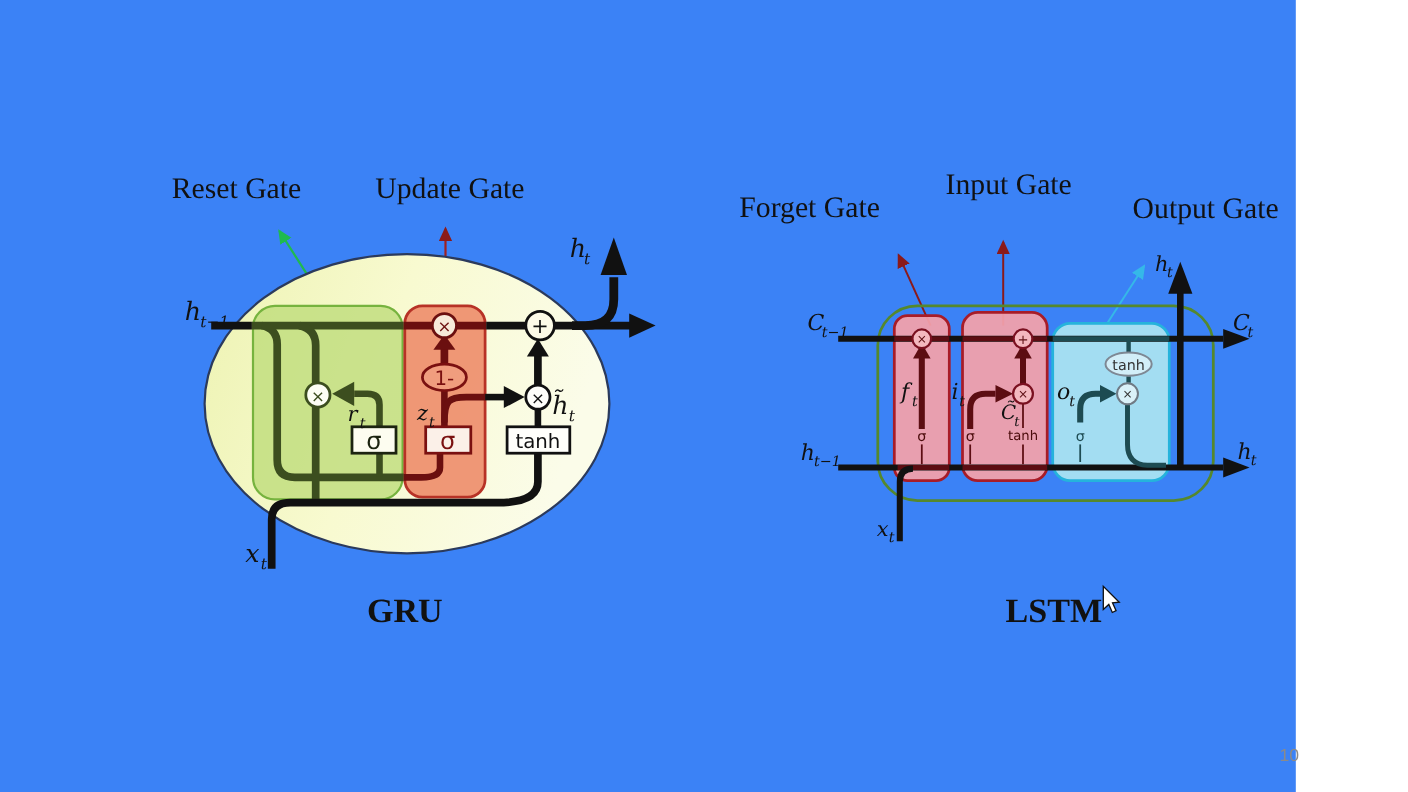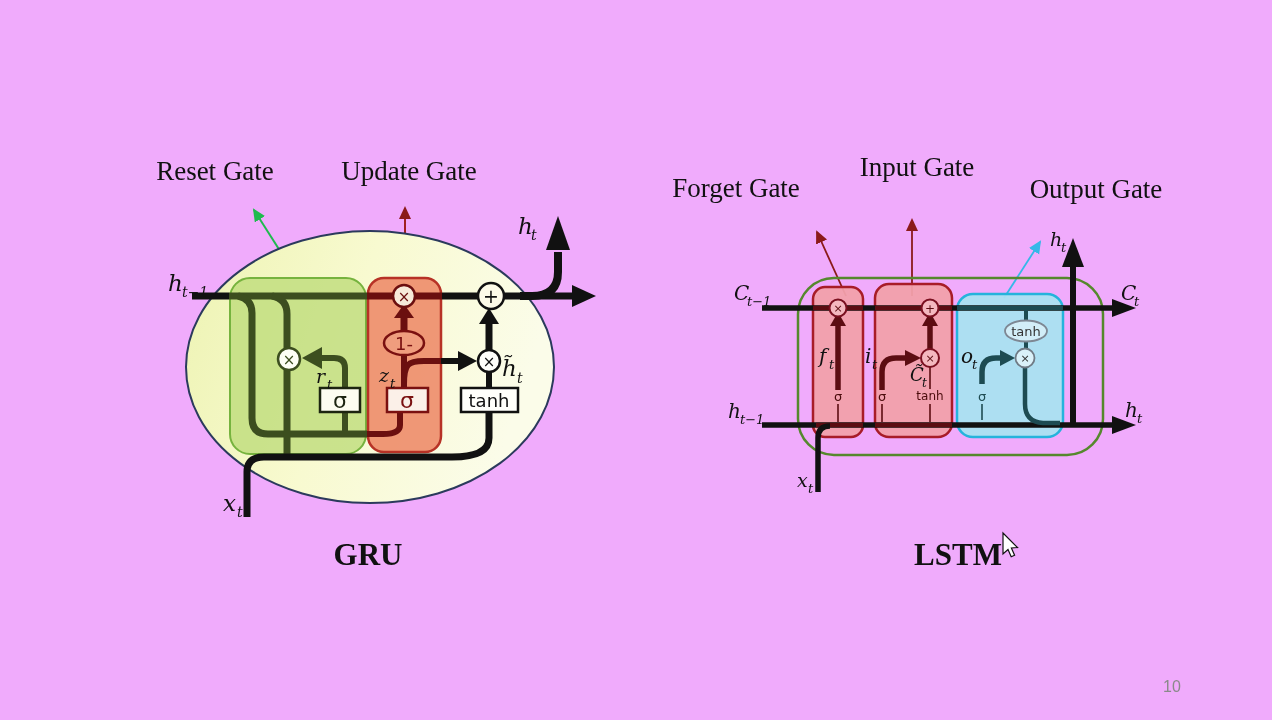--- a/index.html
+++ b/index.html
@@ -1,16 +1,16 @@
 <!DOCTYPE html>
 <html><head>
 <meta charset="utf-8">
 <style>
   html,body{margin:0;padding:0;background:#fff;width:1280px;height:720px;overflow:hidden}
-  .stage{position:relative;width:1272px;height:720px;background:#f0abfc}
+  .stage{position:relative;width:1178px;height:720px;background:#3b82f6}
   svg{position:absolute;left:0;top:0}
   text{user-select:none}
   .gate-title{font-family:"Liberation Serif",serif;font-size:27px;fill:#111}
   .arch-title{font-family:"Liberation Serif",serif;font-size:31px;font-weight:bold;fill:#111}
   .math{font-family:"DejaVu Serif",serif;font-style:italic;fill:#111}
   .math-sub{font-family:"DejaVu Serif",serif;font-style:italic;fill:#111}
   .op{font-family:"DejaVu Sans",sans-serif}
   .pagenum{font-family:"Liberation Sans",sans-serif;font-size:16px;fill:#8a8a8a}
 </style>
 </head>

